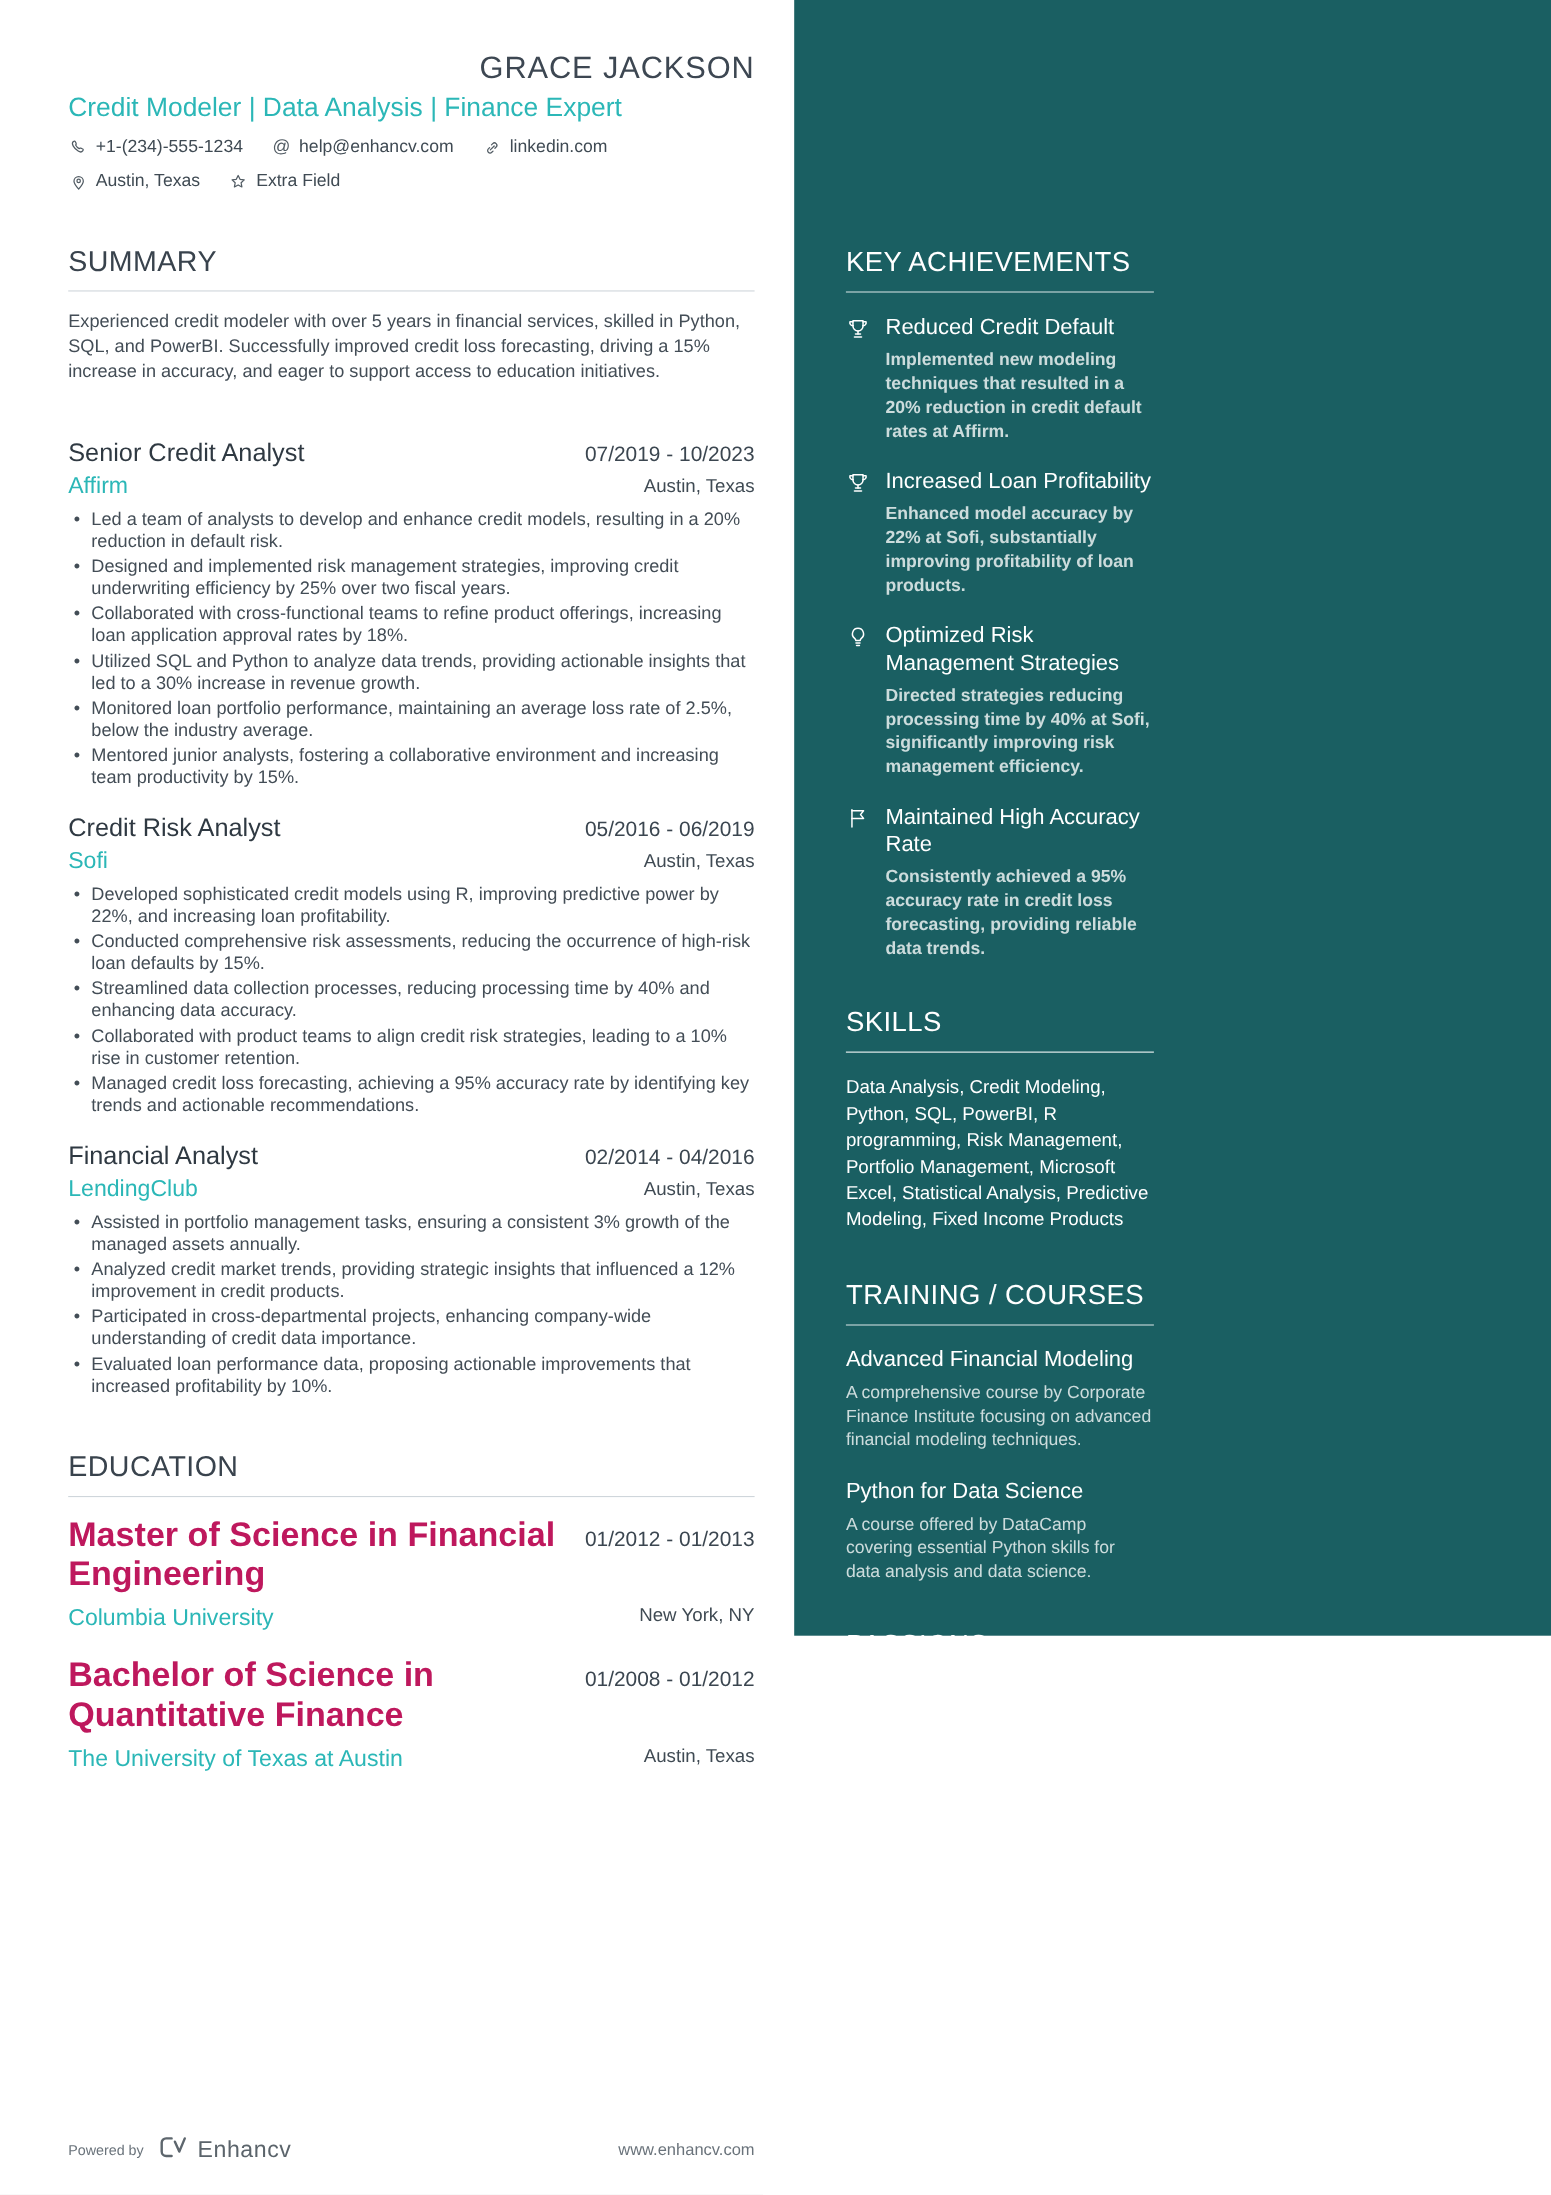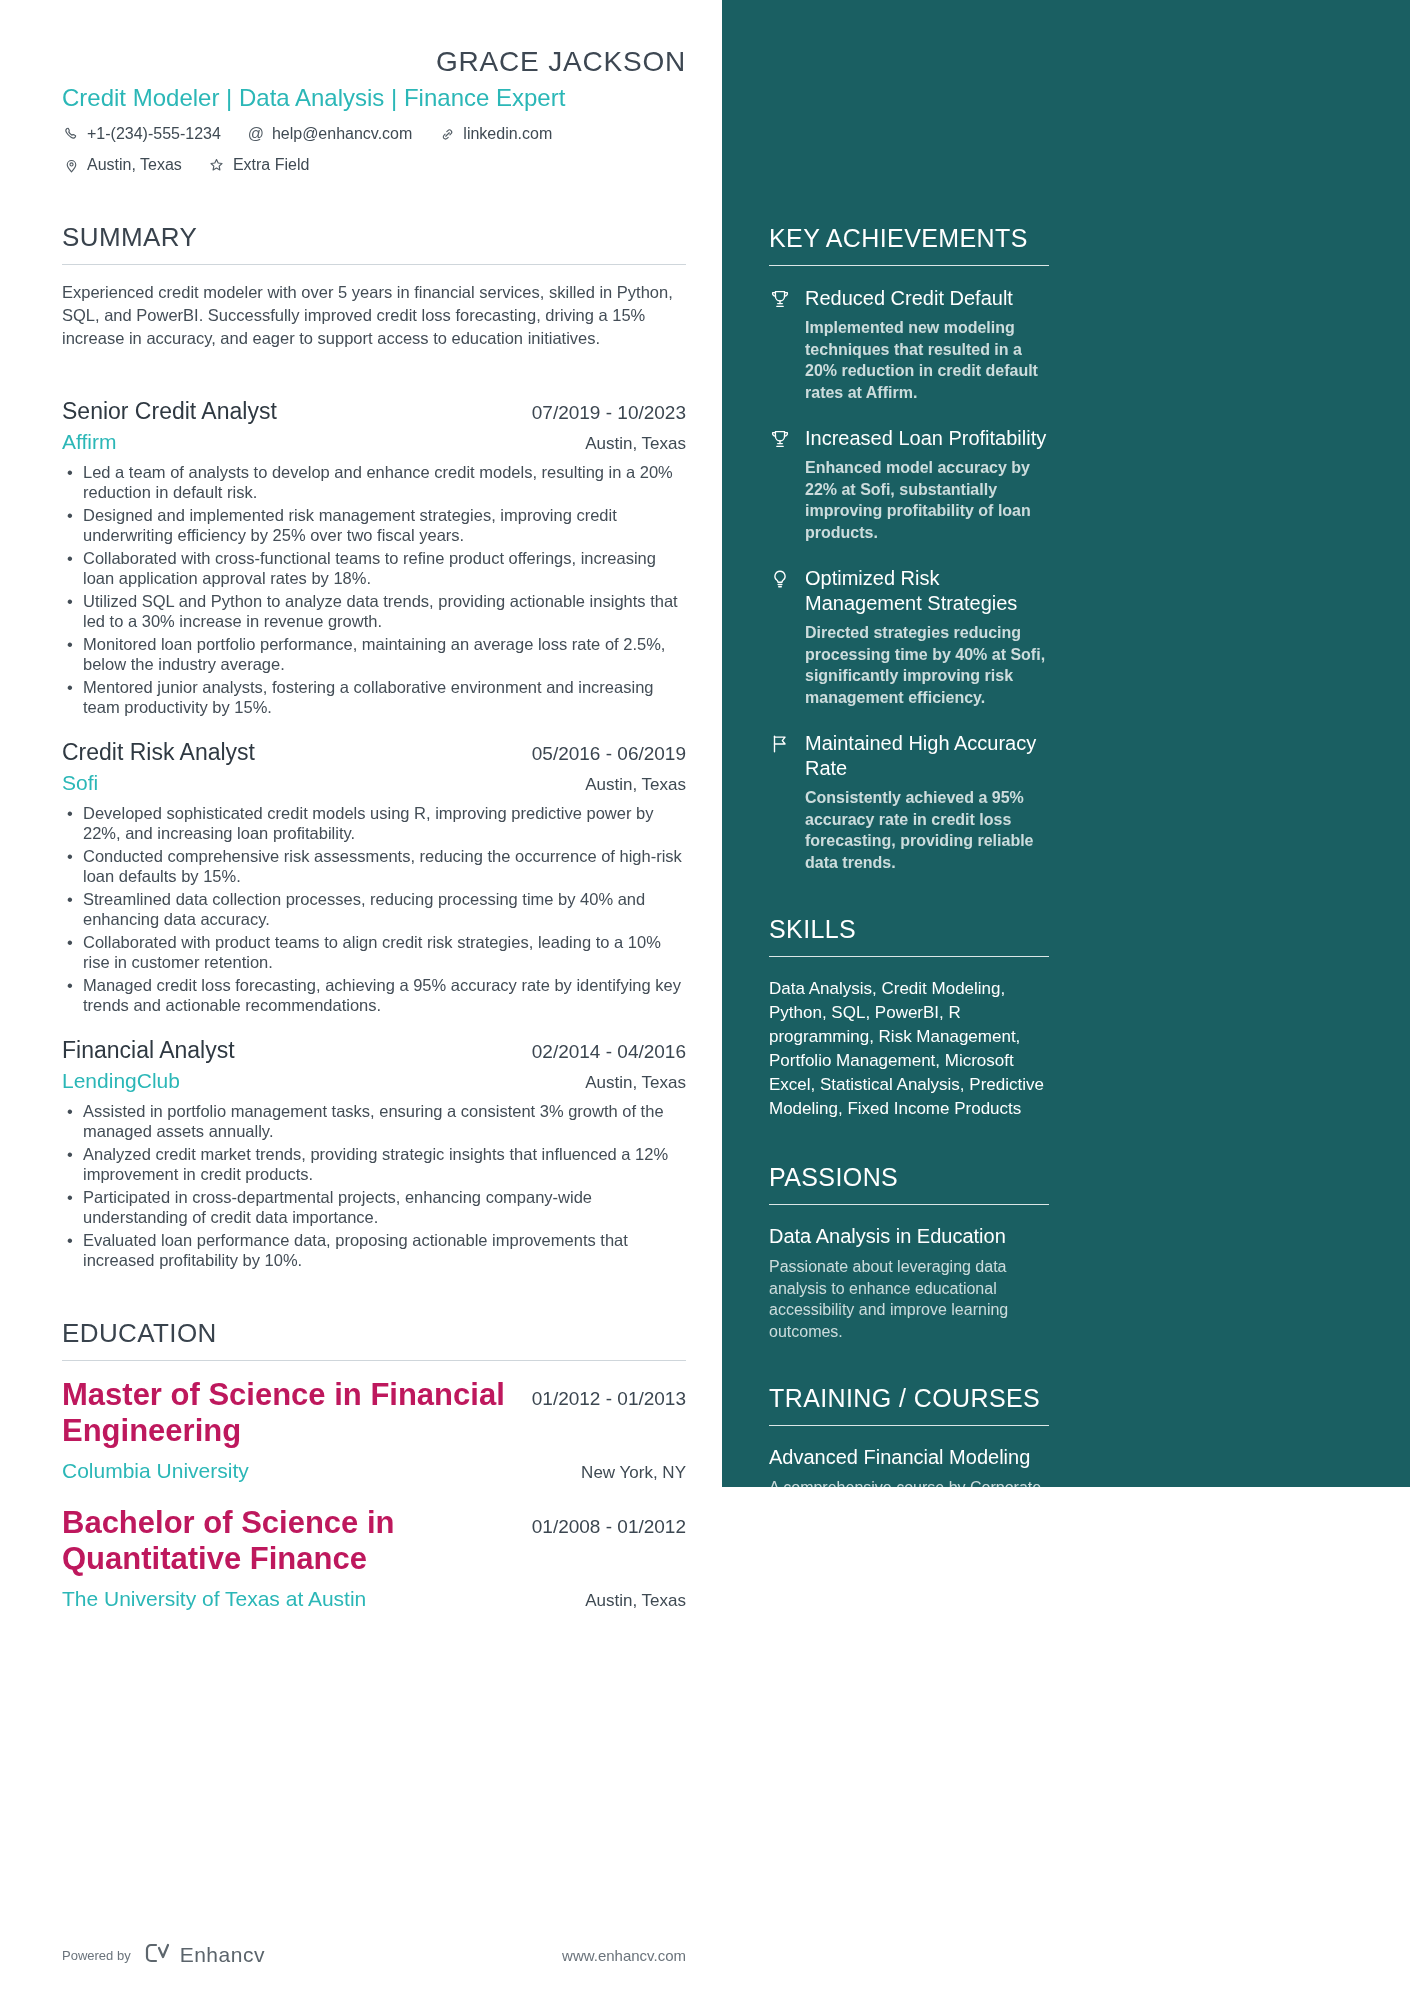--- a/index.html
+++ b/index.html
@@ -21,21 +21,21 @@
   .at-glyph::before{content:"@";font-size:16px;color:#525c64;font-weight:400;}
 
   .section{margin-top:48px;}
   .sec-heading{font-size:26px;font-weight:400;letter-spacing:.4px;color:#39434d;padding-bottom:11px;border-bottom:1px solid #cfd6db;margin-bottom:16px;}
   .summary-text{font-size:16.5px;line-height:23px;color:#434d56;}
 
   .entry{margin-bottom:22px;}
   .entry-head{display:flex;justify-content:space-between;align-items:baseline;}
   .role{font-size:23px;font-weight:400;color:#2f3942;}
   .dates{font-size:19px;color:#3b4650;white-space:nowrap;}
-  .entry-sub{display:flex;justify-content:space-between;align-items:flex-end;margin-top:5px;}
+  .entry-sub{display:flex;justify-content:space-between;align-items:center;margin-top:5px;}
   .company{font-size:21px;color:var(--accent);}
   .loc{font-size:17px;color:#3f4a53;}
   .bullets{list-style:none;margin-top:9px;}
   .bullets li{position:relative;padding-left:21px;font-size:16.5px;line-height:19.5px;margin-bottom:4px;color:#434d56;}
   .bullets li::before{content:"\2022";position:absolute;left:5px;top:0;color:#434d56;}
 
   .edu-item{margin-bottom:22px;}
   .degree{font-size:31px;font-weight:700;color:#be185d;}
   .school{font-size:21px;color:var(--accent);margin-top:5px;}
 
@@ -132,36 +132,36 @@
           </div>
         </div>
       </div>
 
       <div class="side-section">
         <div class="side-heading">SKILLS</div>
         <div class="skills-text">Data Analysis, Credit Modeling, Python, SQL, PowerBI, R programming, Risk Management, Portfolio Management, Microsoft Excel, Statistical Analysis, Predictive Modeling, Fixed Income Products</div>
       </div>
 
       <div class="side-section">
+        <div class="side-heading">TRAINING / COURSES</div>
+        <div class="course">
+          <div class="course-title">Advanced Financial Modeling</div>
+          <div class="course-text">A comprehensive course by Corporate Finance Institute focusing on advanced financial modeling techniques.</div>
+        </div>
+        <div class="course">
+          <div class="course-title">Python for Data Science</div>
+          <div class="course-text">A course offered by DataCamp covering essential Python skills for data analysis and data science.</div>
+        </div>
+      </div>
+
+      <div class="side-section">
         <div class="side-heading">PASSIONS</div>
         <div class="course">
           <div class="course-title">Data Analysis in Education</div>
           <div class="course-text">Passionate about leveraging data analysis to enhance educational accessibility and improve learning outcomes.</div>
-        </div>
-      </div>
-
-      <div class="side-section">
-        <div class="side-heading">TRAINING / COURSES</div>
-        <div class="course">
-          <div class="course-title">Advanced Financial Modeling</div>
-          <div class="course-text">A comprehensive course by Corporate Finance Institute focusing on advanced financial modeling techniques.</div>
-        </div>
-        <div class="course">
-          <div class="course-title">Python for Data Science</div>
-          <div class="course-text">A course offered by DataCamp covering essential Python skills for data analysis and data science.</div>
         </div>
       </div>
 
     </div>
   </div>
 
   <div class="main">
 
     <div class="name">GRACE JACKSON</div>
     <div class="subtitle">Credit Modeler | Data Analysis | Finance Expert</div>

